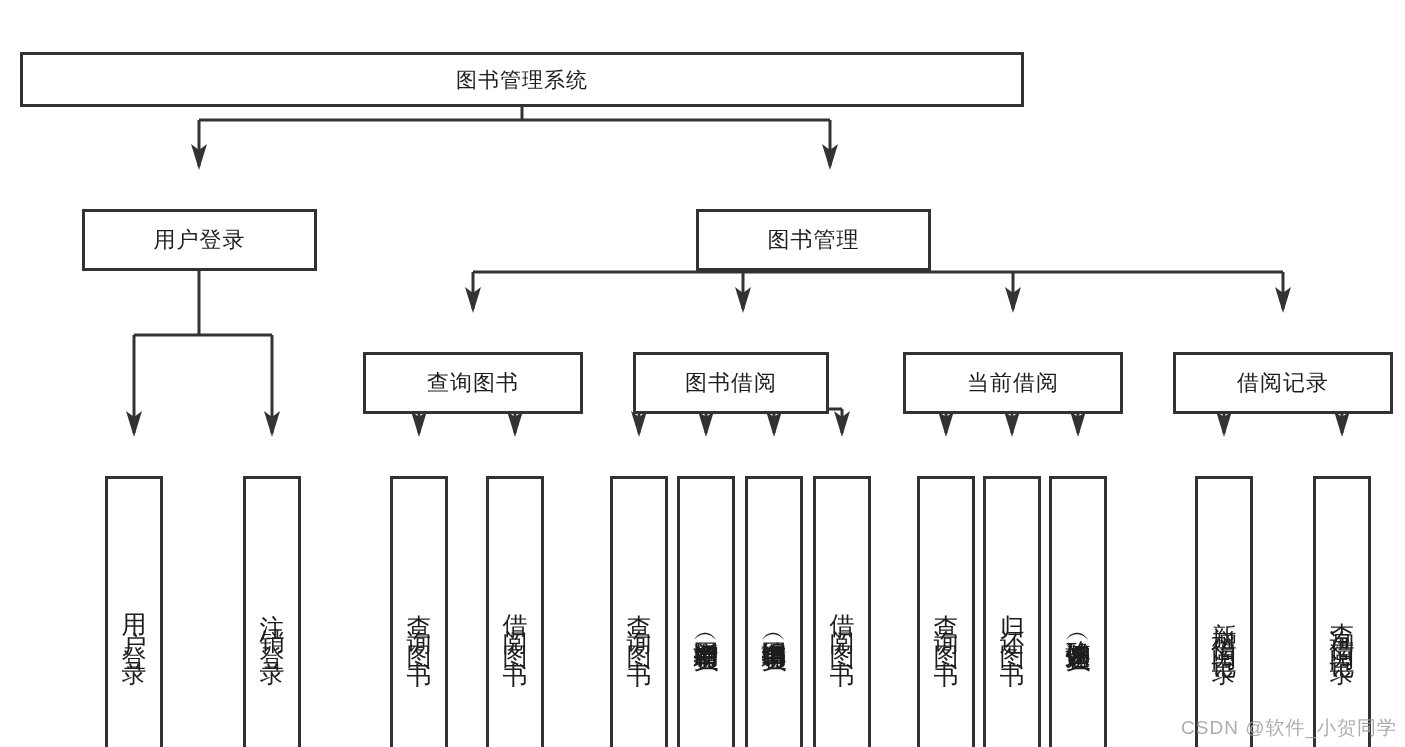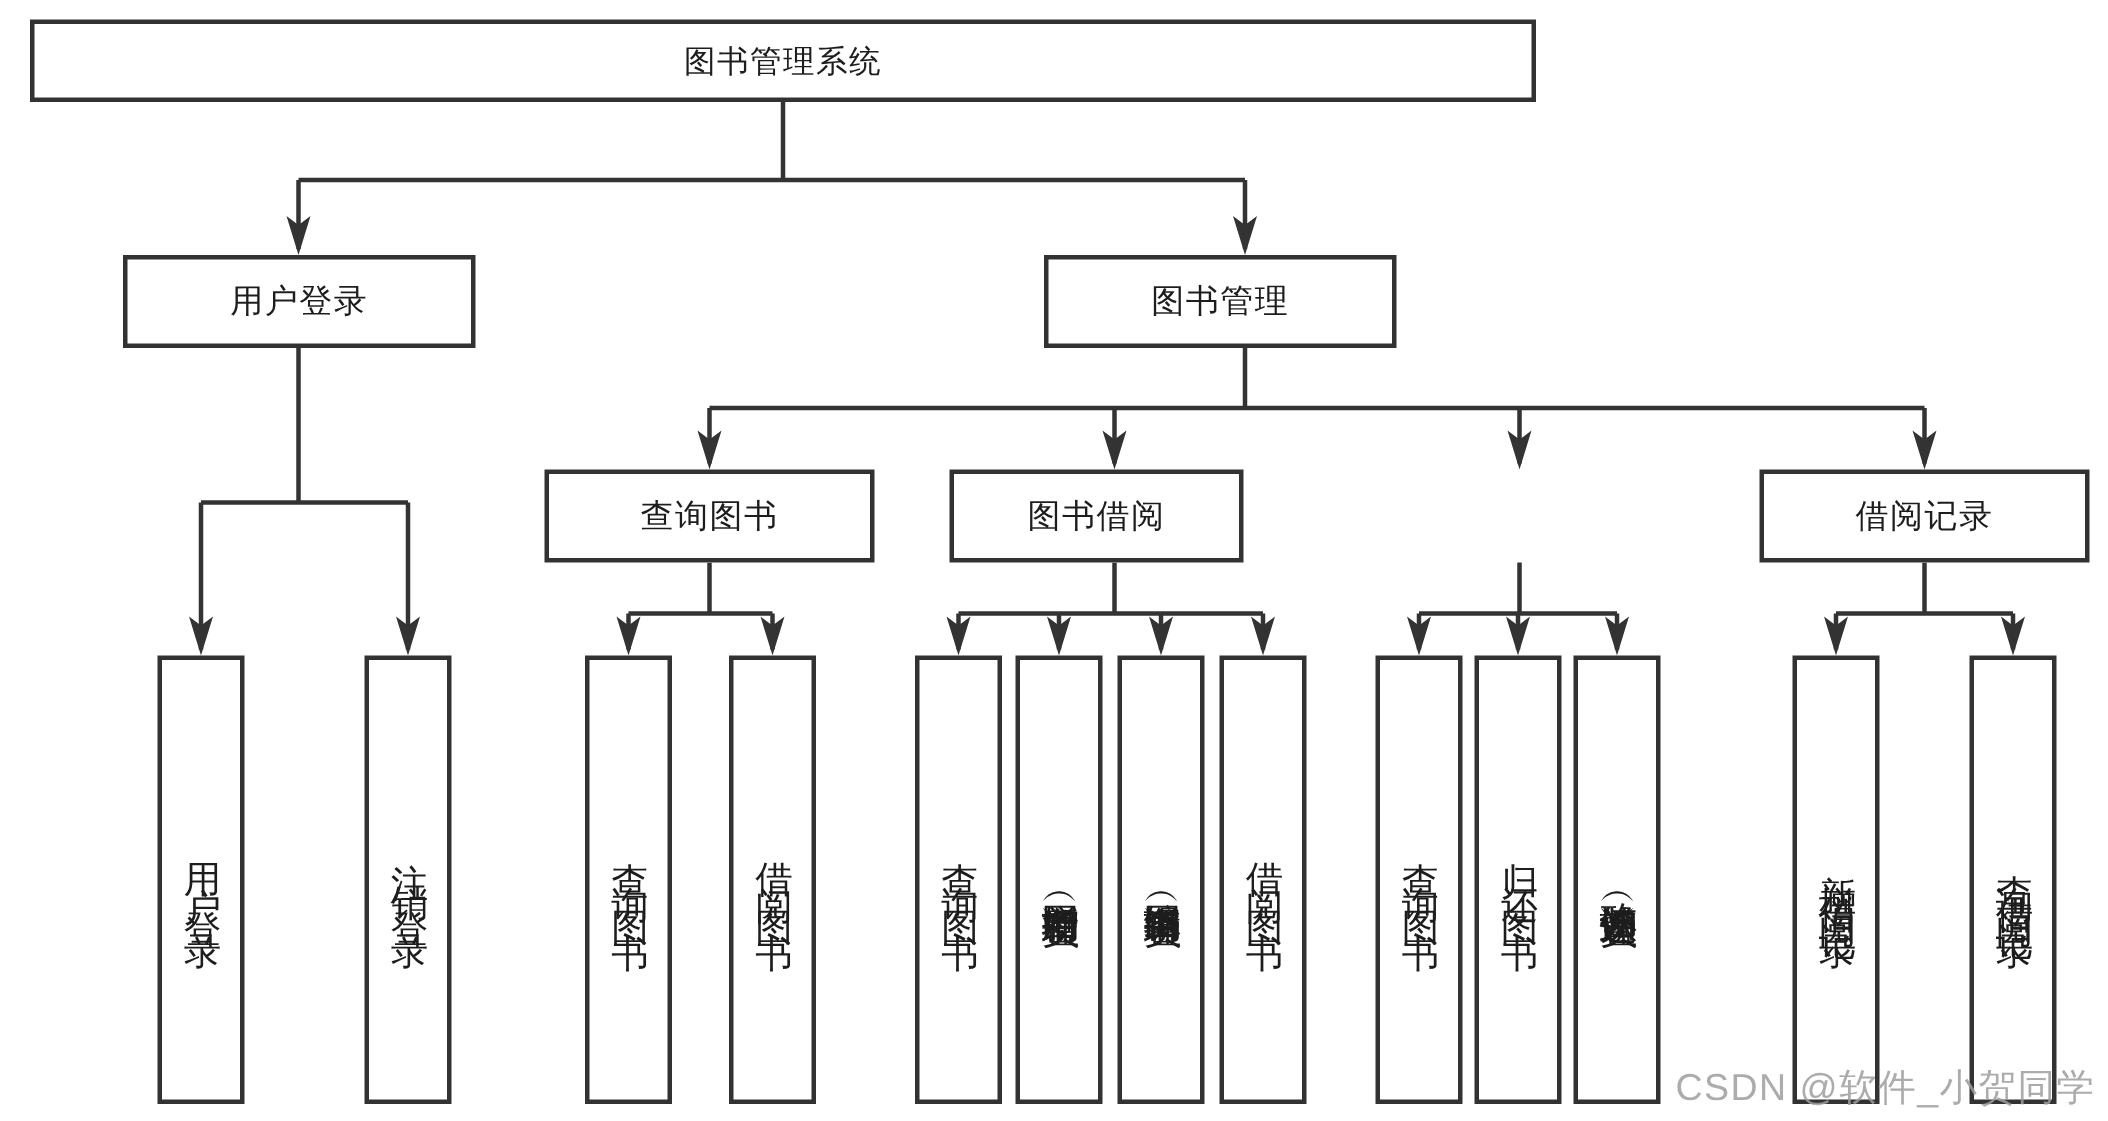--- a/index.html
+++ b/index.html
@@ -18,41 +18,42 @@
   }
   .box {
     position: absolute;
     box-sizing: border-box;
     background: #ffffff;
     border: 3px solid #323232;
     display: flex;
     align-items: center;
     justify-content: center;
     color: #1d1d1d;
+    margin-top: 39px;
   }
   .hlabel {
     font-size: 22px;
     letter-spacing: 1px;
     white-space: nowrap;
   }
   .root-label { font-size: 21px; }
   .vlabel {
     writing-mode: vertical-rl;
     text-orientation: mixed;
     line-height: 1;
     font-size: 25px;
   }
   .vs1 { letter-spacing: 16px; }
   .vs2 { letter-spacing: 8px; }
   .vs3 { letter-spacing: 1px; }
   .watermark {
     position: absolute;
     right: 8px;
     bottom: 6px;
-    font-size: 25px;
+    font-size: 19px;
     color: rgba(158, 158, 158, 0.85);
     letter-spacing: 1px;
     white-space: nowrap;
   }
 </style>
 </head>
 <body>
 
 <div class="canvas">
 
@@ -121,20 +122,23 @@
   <div class="box" style="left:696px; top:170px; width:235px; height:62px;">
     <span class="hlabel">图书管理</span>
   </div>
 
   <div class="box" style="left:363px; top:313px; width:220px; height:62px;">
     <span class="hlabel">查询图书</span>
   </div>
   <div class="box" style="left:633px; top:313px; width:196px; height:62px;">
     <span class="hlabel">图书借阅</span>
   </div>
+  <div class="box" style="left:903px; top:313px; width:220px; height:62px;">
+    <span class="hlabel">当前借阅</span>
+  </div>
   <div class="box" style="left:1173px; top:313px; width:220px; height:62px;">
     <span class="hlabel">借阅记录</span>
   </div>
 
   <div class="box" style="left:105px; top:437px; width:58px; height:299px;">
     <span class="vlabel vs1">用户登录</span>
   </div>
   <div class="box" style="left:243px; top:437px; width:58px; height:299px;">
     <span class="vlabel vs1">注销登录</span>
   </div>

